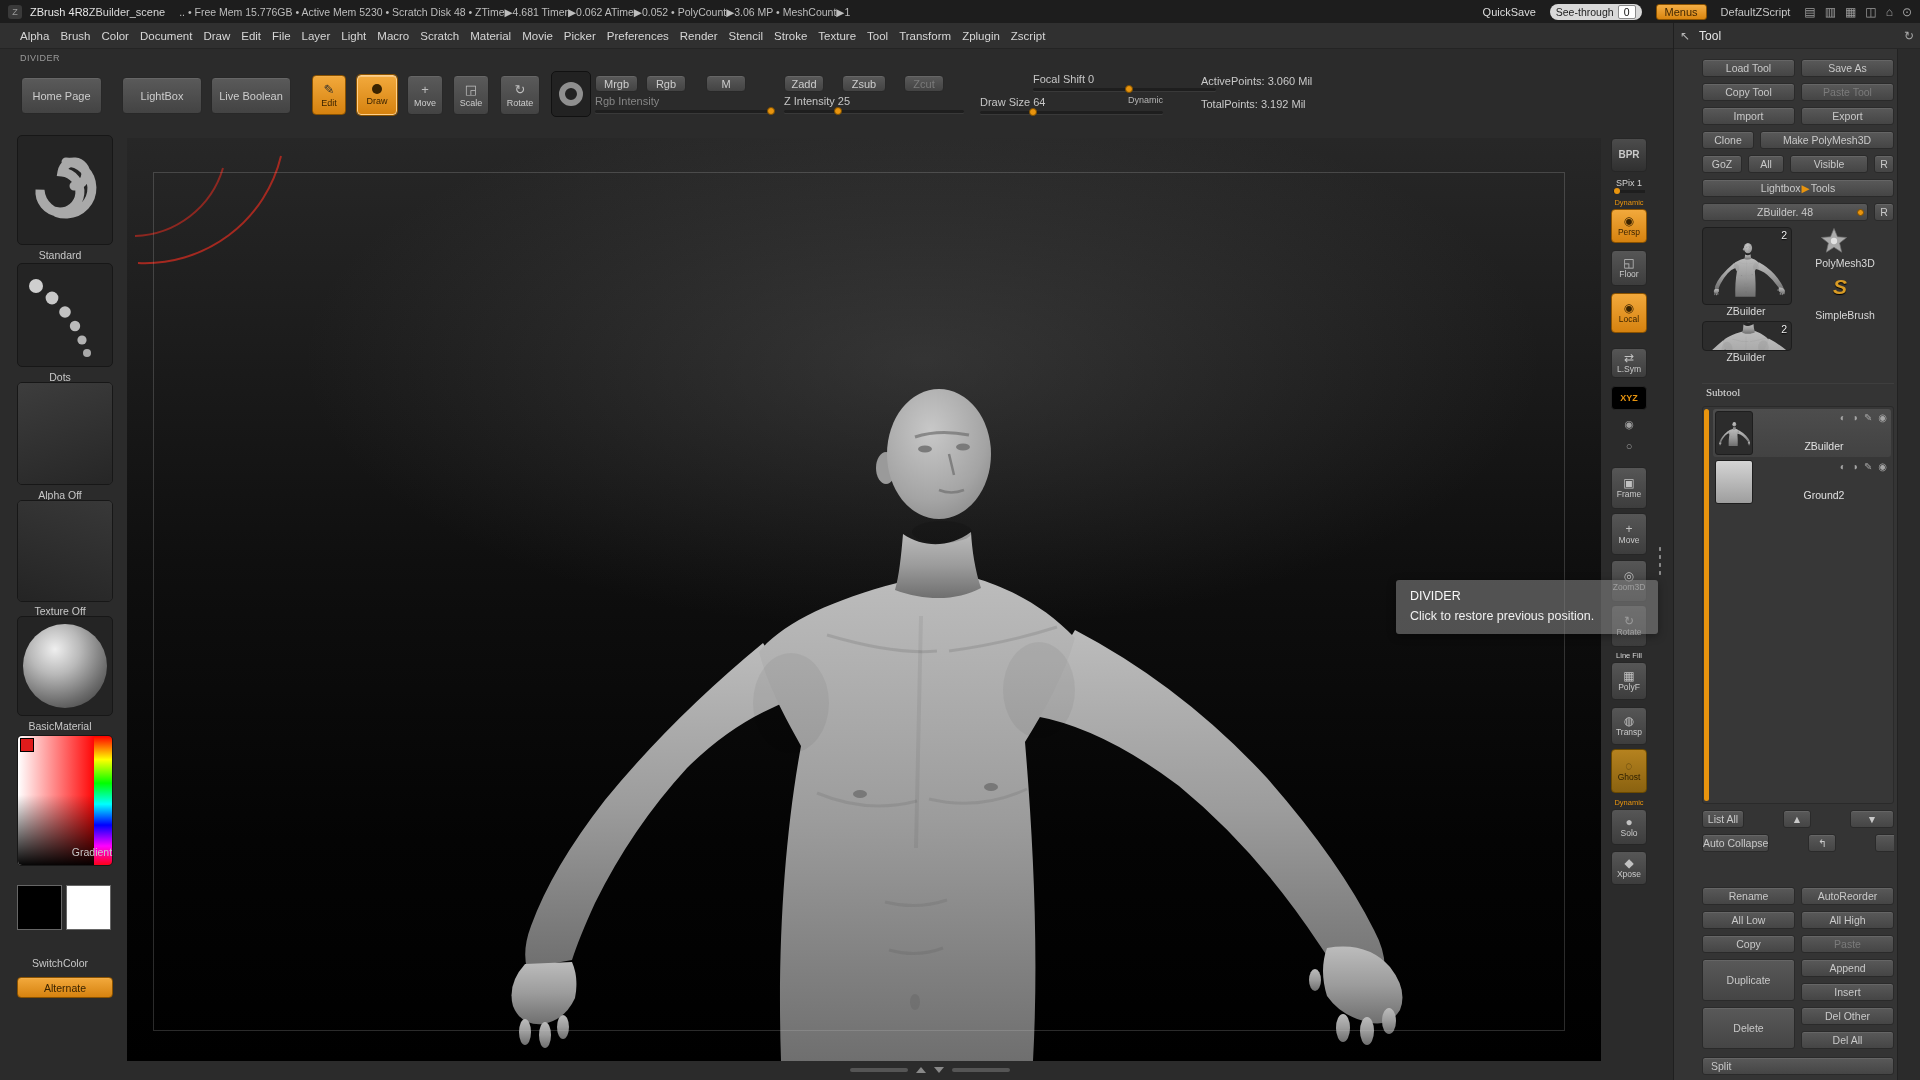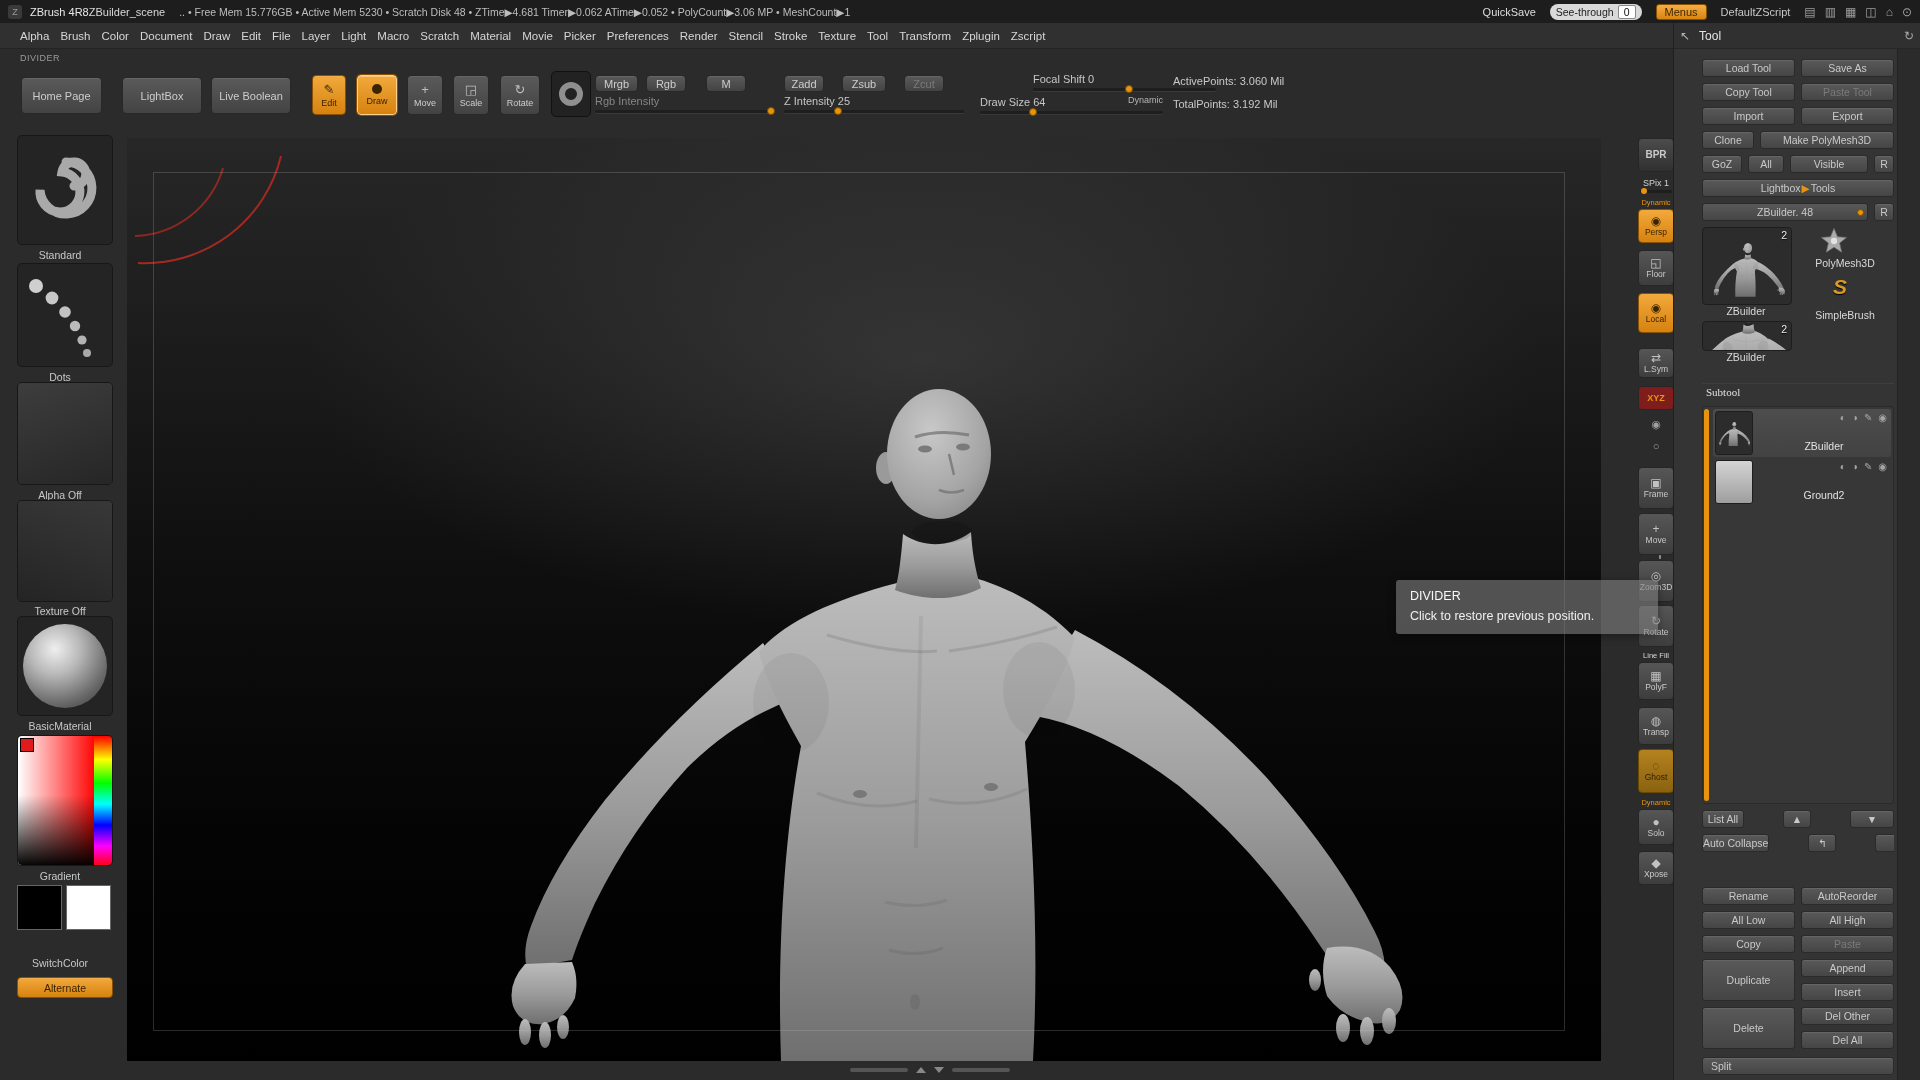--- a/index.html
+++ b/index.html
@@ -47,21 +47,21 @@
   .tool-btn.gray .glyph{color:#bdbdbd;}
   .brush-ring{background:#222;border:1px solid #111;border-radius:5px;display:flex;align-items:center;justify-content:center;}
   .brush-ring .ring{width:24px;height:24px;border-radius:50%;border:6px solid #8f8f8f;box-sizing:border-box;}
   .sld .lab{font-size:11px;color:#c6c6c6;white-space:nowrap;}
   .sld.dis .lab{color:#858585;}
   .sld .track{position:relative;height:3px;background:#1e1e1e;border-radius:2px;margin-top:3px;
               box-shadow:0 1px 0 rgba(255,255,255,.07);}
   .sld .dot{position:absolute;top:-3px;width:8px;height:8px;border-radius:50%;background:#e8940e;
             border:1px solid #7c4e00;box-sizing:border-box;}
   .sld .dyn{position:absolute;right:0;top:-1px;font-size:9px;color:#b5b5b5;}
-  .pts{font-size:11px;color:#c9c9c9;white-space:nowrap;}
+  .pts{font-size:11px;color:#c9c9c9;white-space:nowrap;margin-left:28px;}
 
   
   .left-palette{position:absolute;left:0;top:130px;width:120px;bottom:0;background:#2b2b2b;}
   .lp-thumb{position:absolute;left:17px;width:96px;background:#242424;border:1px solid #171717;
             border-radius:5px;box-sizing:border-box;overflow:hidden;}
   .lp-label{position:absolute;left:0;width:120px;text-align:center;font-size:10.5px;color:#c8c8c8;}
   .mat-sphere{width:84px;height:84px;margin:7px auto;border-radius:50%;
               background:radial-gradient(circle at 38% 30%, #efefef, #b9b9b9 32%, #6c6c6c 68%, #383838 95%);}
   .alpha-fill{width:100%;height:100%;background:linear-gradient(160deg,#3d3d3d,#262626);}
   .tex-fill{width:100%;height:100%;background:linear-gradient(200deg,#383838,#242424);}
@@ -91,37 +91,37 @@
                background-image:radial-gradient(#8a8a8a 1.2px, transparent 1.5px);background-size:6px 8px;}
 
   
   .tooltip{position:absolute;left:1396px;top:580px;width:262px;box-sizing:border-box;
            background:rgba(128,128,128,.60);border-radius:3px;padding:9px 14px 11px;z-index:60;
            box-shadow:0 2px 8px rgba(0,0,0,.35);}
   .tooltip .tt-title{font-size:12.5px;color:#f7f7f7;margin-bottom:6px;}
   .tooltip .tt-text{font-size:12.5px;color:#f0f0f0;}
 
   
-  .right-strip{position:absolute;left:1607px;top:138px;width:44px;bottom:0;margin-left:27px;}
+  .right-strip{position:absolute;left:1607px;top:138px;width:44px;bottom:0;}
   .strip-blk{position:absolute;left:4px;width:36px;background:linear-gradient(#565656,#3d3d3d);
              border:1px solid #262626;border-radius:4px;box-sizing:border-box;
              display:flex;flex-direction:column;align-items:center;justify-content:center;gap:1px;}
   .strip-blk .g{font-size:12px;color:#c2c2c2;line-height:1;}
   .strip-blk .l{font-size:8.5px;color:#cacaca;line-height:1;}
   .strip-blk.orange{background:linear-gradient(#f2a93c,#d6820f);border-color:#8a5200;}
   .strip-blk.orange .g,.strip-blk.orange .l{color:#3a2300;}
   .strip-blk.dim-orange{background:linear-gradient(#b5821f,#8a6210);border-color:#6b4a00;}
   .strip-blk.dim-orange .g,.strip-blk.dim-orange .l{color:#2e2000;}
   .strip-sub{position:absolute;left:0;width:44px;text-align:center;font-size:7.5px;color:#e8940e;}
   .strip-mini{position:absolute;left:12px;width:20px;height:18px;display:flex;align-items:center;
               justify-content:center;font-size:11px;color:#9f9f9f;}
   .spix{position:absolute;left:2px;width:40px;text-align:center;font-size:9px;color:#d2d2d2;}
   .spix .strack{position:relative;height:3px;background:#1e1e1e;margin:2px 4px 0;}
   .spix .sdot{position:absolute;left:1px;top:-2px;width:6px;height:6px;border-radius:50%;background:#e8940e;}
-  .xyz{background:#7f1d1d;color:#e8940e;font-size:9px;font-weight:bold;}
+  .xyz{background:#000000;color:#e8940e;font-size:9px;font-weight:bold;}
 
   
   .tray{position:absolute;right:0;top:23px;width:246px;bottom:0;background:#343434;border-left:1px solid #1f1f1f;}
   .tray-header{position:absolute;left:0;top:0;right:0;height:26px;background:#303030;
                border-bottom:1px solid #262626;display:flex;align-items:center;padding:0 6px;box-sizing:border-box;}
   .tray-header .ph-ico{font-size:12px;color:#b5b5b5;}
   .tray-header .title{font-size:12px;color:#e4e4e4;margin-left:9px;}
   .tray-header .refresh{margin-left:auto;font-size:12px;color:#a8a8a8;}
   .tray-scrollstrip{position:absolute;right:0;top:26px;bottom:0;width:22px;background:#2b2b2b;border-left:1px solid #222;}
   .tray-content{position:absolute;left:28px;right:26px;top:36px;bottom:0;display:flex;
@@ -368,21 +368,21 @@
     <div class="lp-thumb" style="top:486px;height:100px;">
       <div class="mat-sphere"></div>
     </div>
     <div class="lp-label" style="top:590px;">BasicMaterial</div>
 
     <div class="lp-thumb" style="top:605px;height:131px;background:#111;">
       <div class="grad-main"></div>
       <div class="grad-hue"></div>
       <div class="grad-cur"></div>
     </div>
-    <div class="lp-label" style="top:740px;">Gradient</div>
+    <div class="lp-label" style="top:716px;padding-left:32px;">Gradient</div>
 
     <div class="abs" style="left:17px;top:755px;width:96px;height:46px;">
       <div class="swatch" style="left:0;background:#000;"></div>
       <div class="swatch" style="left:49px;background:#fff;"></div>
     </div>
     <div class="lp-label" style="top:827px;">SwitchColor</div>
 
     <div class="btn orange abs" style="left:17px;top:847px;width:96px;height:21px;font-size:10.5px;">Alternate</div>
   </div>
 

